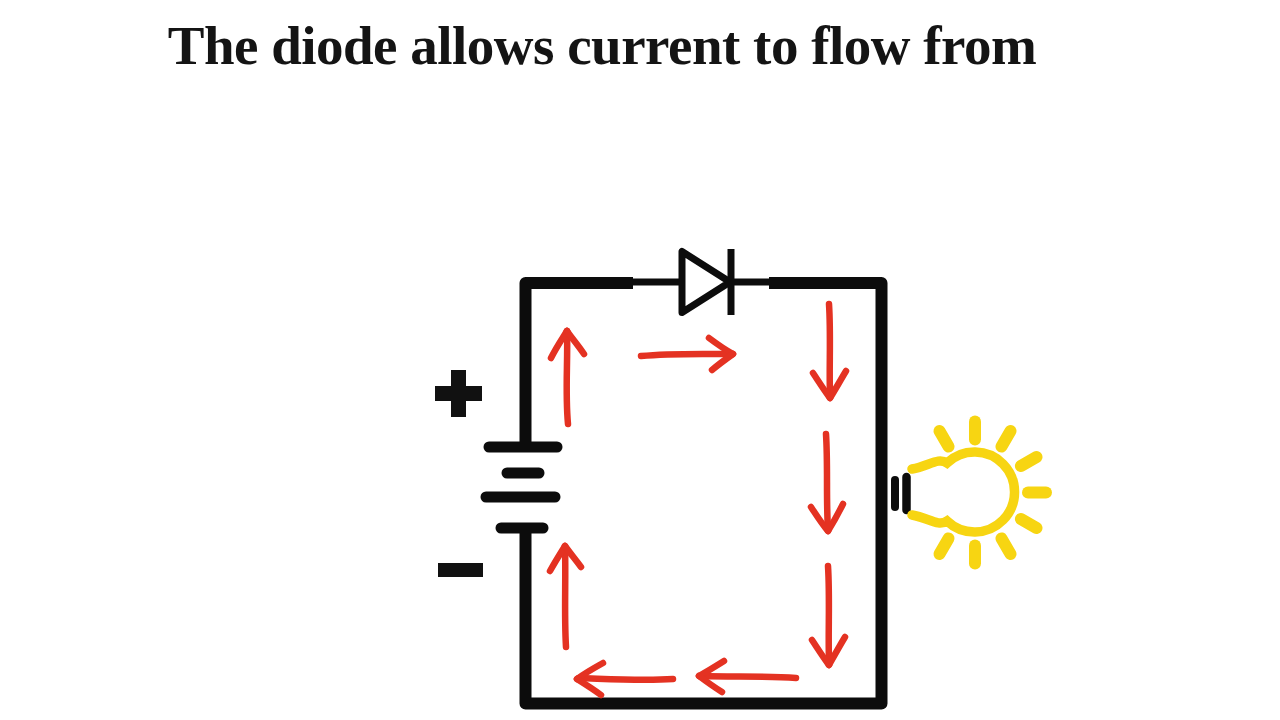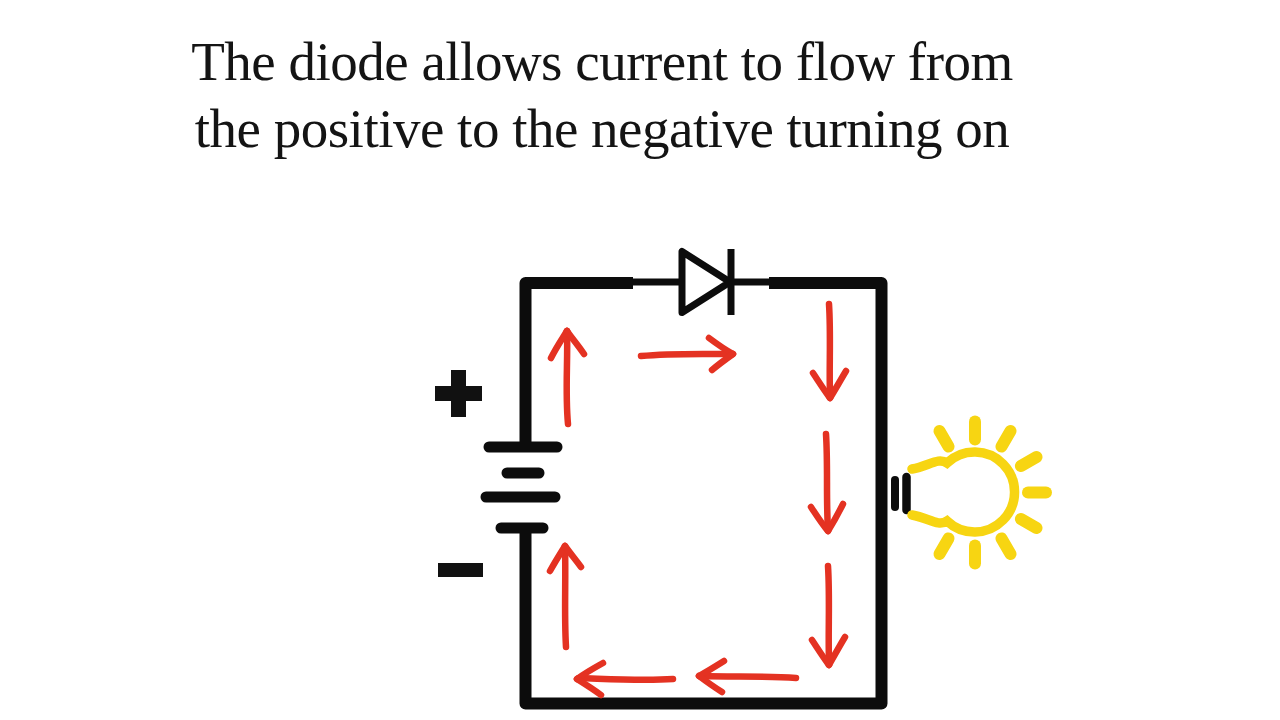--- a/index.html
+++ b/index.html
@@ -5,42 +5,41 @@
   html,body{margin:0;padding:0;}
   body{
     width:1280px;height:720px;
     background:#ffffff;
     position:relative;
     overflow:hidden;
     font-family:"Liberation Serif","DejaVu Serif",serif;
   }
   .title{
     position:absolute;
-    top:28px;left:0;
+    top:12px;left:0;
     width:1204px;
     text-align:center;
     color:#141414;
     font-size:55px;
     line-height:67px;
-    font-weight:400;
+    font-weight:700;
     letter-spacing:-0.5px;
   }
   .title .line{white-space:nowrap;}
   svg.diagram{
     position:absolute;
     top:0;left:0;
     width:1280px;height:720px;
   }
 </style>
 </head>
 <body>
 
 <div class="title">
   <div class="line">The diode allows current to flow from</div>
-  <div class="line">the positive to the negative turning on</div>
 </div>
 
 <svg class="diagram" viewBox="0 0 1280 720">
 
   <g fill="none" stroke="#0c0c0c" stroke-width="12" stroke-linejoin="round">
 
     <path d="M 633 283 L 525.5 283 L 525.5 442"></path>
 
     <path d="M 525.5 531 L 525.5 703.5 L 881.5 703.5 L 881.5 283 L 769 283"></path>
   </g>

